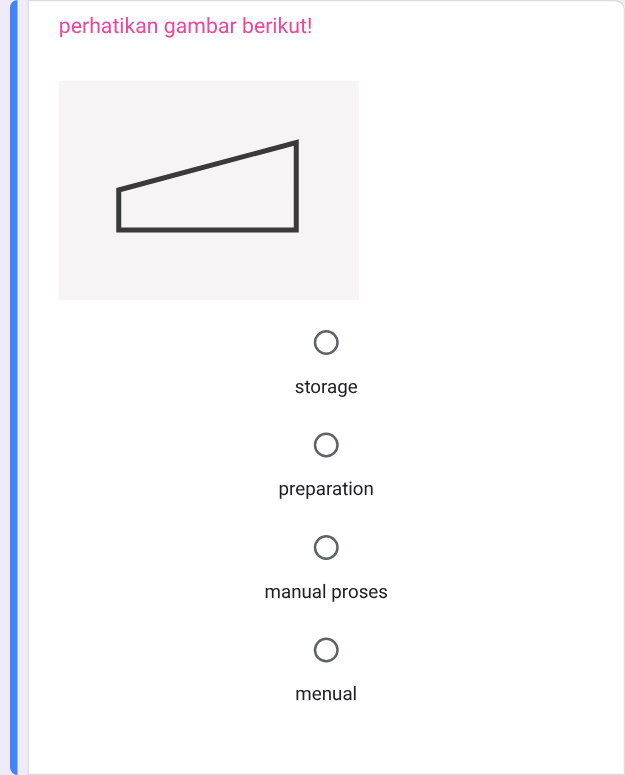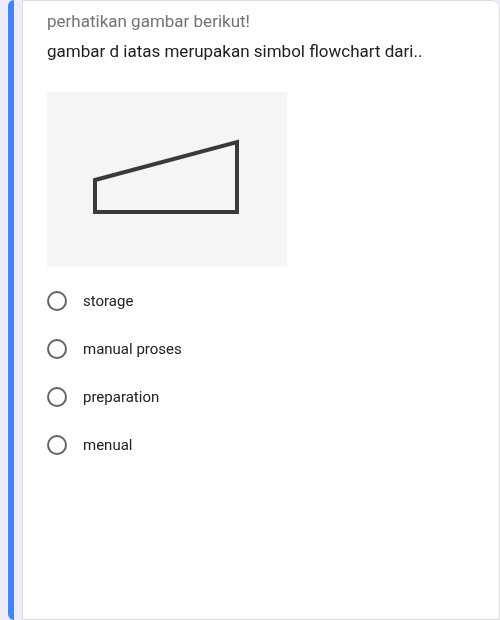--- a/index.html
+++ b/index.html
@@ -34,23 +34,23 @@
       background: #fff;
       flex: 1;
       margin-left: 14px;
       padding: 8px 24px 24px 24px;
       border-top-right-radius: 8px;
       border: 1px solid #dadce0;
       position: relative;
     }
     .question-line {
       font-size: 17px;
-      color: #737373;
+      color: #ec4899;
       line-height: 1.5;
-      margin-bottom: 4px;
+      margin-bottom: 30px;
     }
     .question-line2 {
       font-size: 17px;
       color: #202124;
       line-height: 1.5;
       margin-bottom: 28px;
     }
     .image-box {
       width: 240px;
       height: 175px;
@@ -67,20 +67,21 @@
     .options {
       display: flex;
       flex-direction: column;
       gap: 28px;
     }
     .option-row {
       display: flex;
       align-items: center;
       gap: 16px;
       cursor: pointer;
+      flex-direction: column;
     }
     .radio-outer {
       width: 20px;
       height: 20px;
       border: 2px solid #5f6368;
       border-radius: 50%;
       flex-shrink: 0;
     }
     .option-label {
       font-size: 15px;
@@ -89,43 +90,42 @@
   </style>
 </head>
 <body>
 
 <div class="sidebar-stripe"></div>
 <div class="accent-bar"></div>
 
 <div class="card">
 
   <p class="question-line">perhatikan gambar berikut!</p>
-  <p class="question-line2">gambar d iatas merupakan simbol flowchart dari..</p>
 
   <div class="image-box">
     <svg class="shape-svg" viewBox="0 0 180 120">
       <polygon points="18,60 160,22 160,92 18,92" fill="none" stroke="#3a3a3a" stroke-width="4" stroke-linejoin="miter"></polygon>
     </svg>
   </div>
 
   <div class="options">
 
     <label class="option-row">
       <span class="radio-outer"></span>
       <span class="option-label">storage</span>
     </label>
 
     <label class="option-row">
       <span class="radio-outer"></span>
-      <span class="option-label">manual proses</span>
+      <span class="option-label">preparation</span>
     </label>
 
     <label class="option-row">
       <span class="radio-outer"></span>
-      <span class="option-label">preparation</span>
+      <span class="option-label">manual proses</span>
     </label>
 
 
     <label class="option-row">
       <span class="radio-outer"></span>
       <span class="option-label">menual</span>
     </label>
 
   </div>
 </div>

